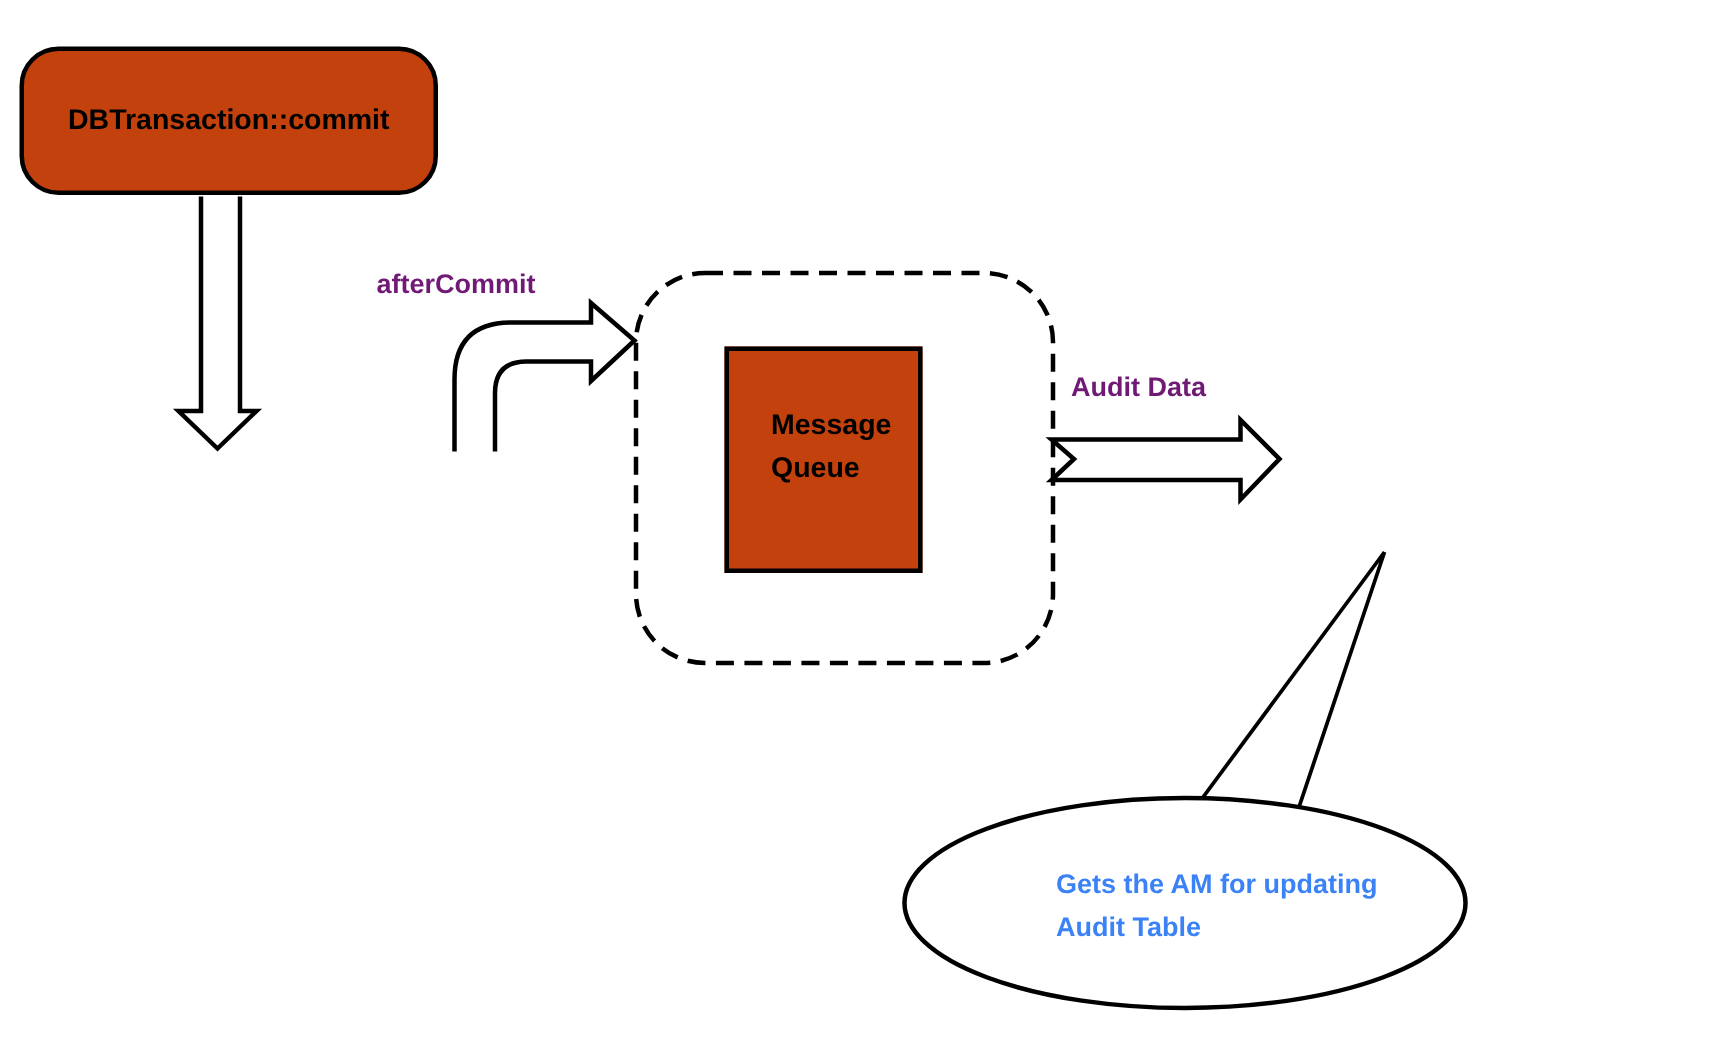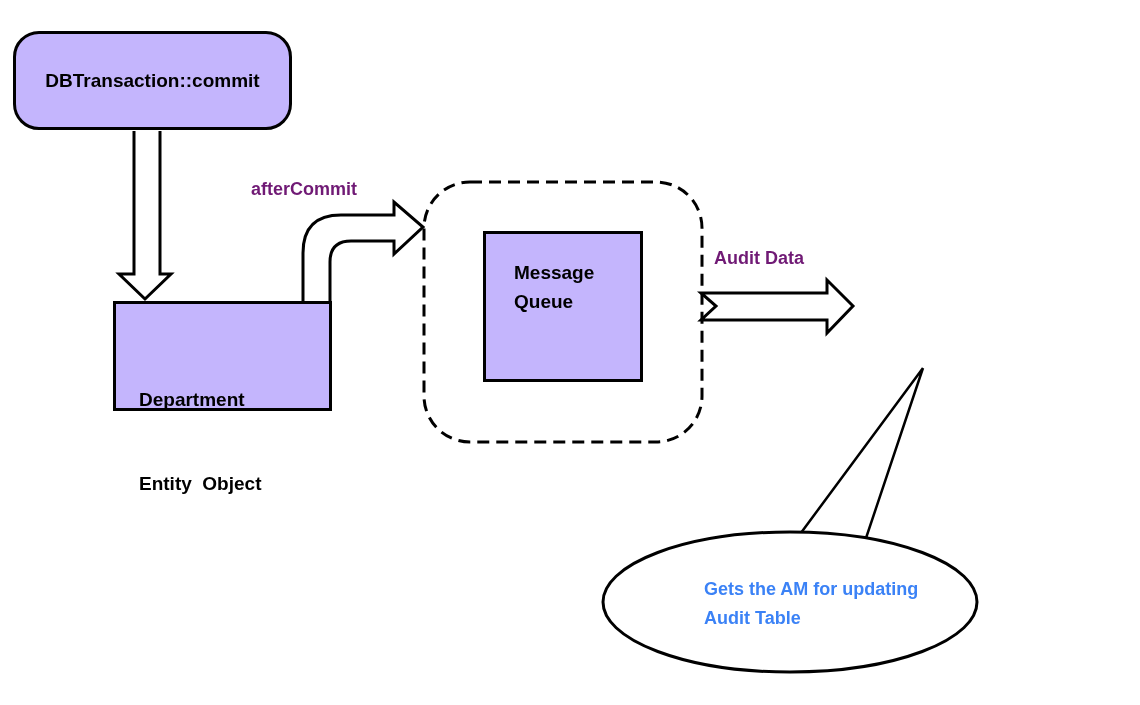--- a/index.html
+++ b/index.html
@@ -10,21 +10,21 @@
     position: relative;
     width: 1140px;
     height: 705px;
     background: #ffffff;
     overflow: hidden;
   }
 
   .box {
     position: absolute;
     border: 3px solid #000000;
-    background: #c4b5fd;
+    background: #c2410c;
     color: #000000;
     font-weight: bold;
   }
 
   .box-db {
     left: 13px; top: 31px;
     width: 279px; height: 99px;
     border-radius: 26px;
     display: flex;
     align-items: center;
@@ -38,22 +38,22 @@
     width: 219px; height: 110px;
     padding: 26px 0 0 23px;
     font-size: 19px;
     line-height: 28px;
     white-space: pre-wrap;
     z-index: 2;
   }
 
   .box-mq {
     left: 483px; top: 231px;
-    width: 160px; height: 151px;
-    padding: 24px 0 0 28px;
+    width: 132px; height: 151px;
+    padding: 35px 0 0 28px;
     font-size: 19px;
     line-height: 29px;
     z-index: 2;
   }
 
   .box-mdb {
     left: 852px; top: 202px;
     width: 250px; height: 218px;
     padding: 97px 0 0 22px;
     z-index: 2;
@@ -94,24 +94,20 @@
 </style>
 </head>
 <body>
 
 <div class="canvas">
 
   <div class="box box-db">
     <span>DBTransaction::commit</span>
   </div>
 
-  <div class="box box-dept">
-    <div>Department</div>
-    <div>Entity  Object</div>
-  </div>
 
   <div class="box box-mq">
     <div>Message</div>
     <div>Queue</div>
   </div>
 
 
   <div class="edge-label label-aftercommit">afterCommit</div>
 
   <div class="edge-label label-auditdata">Audit Data</div>

